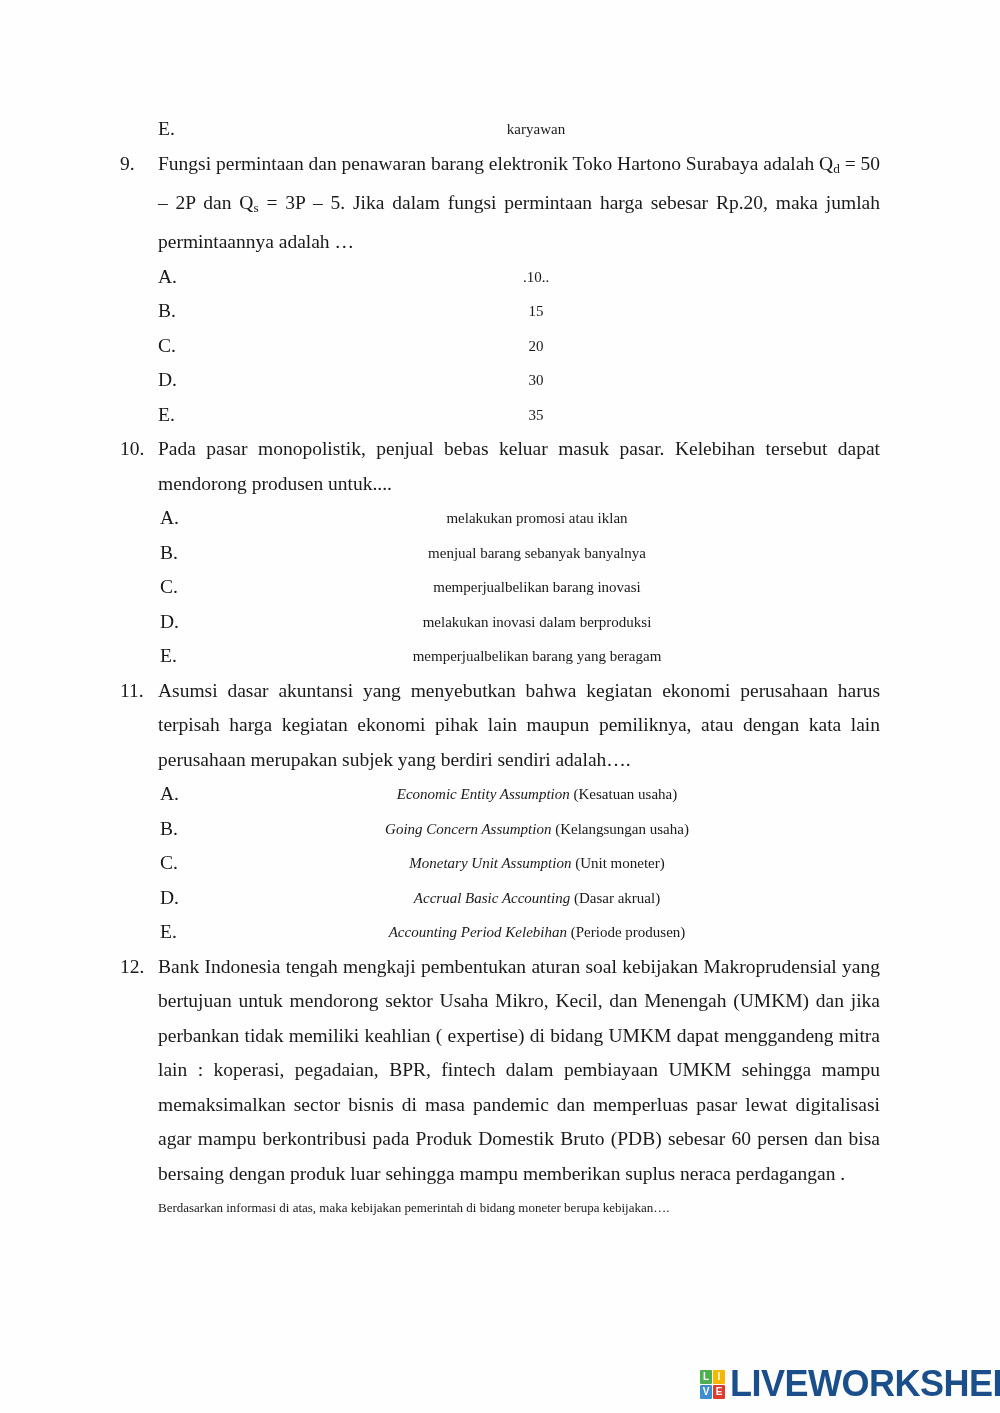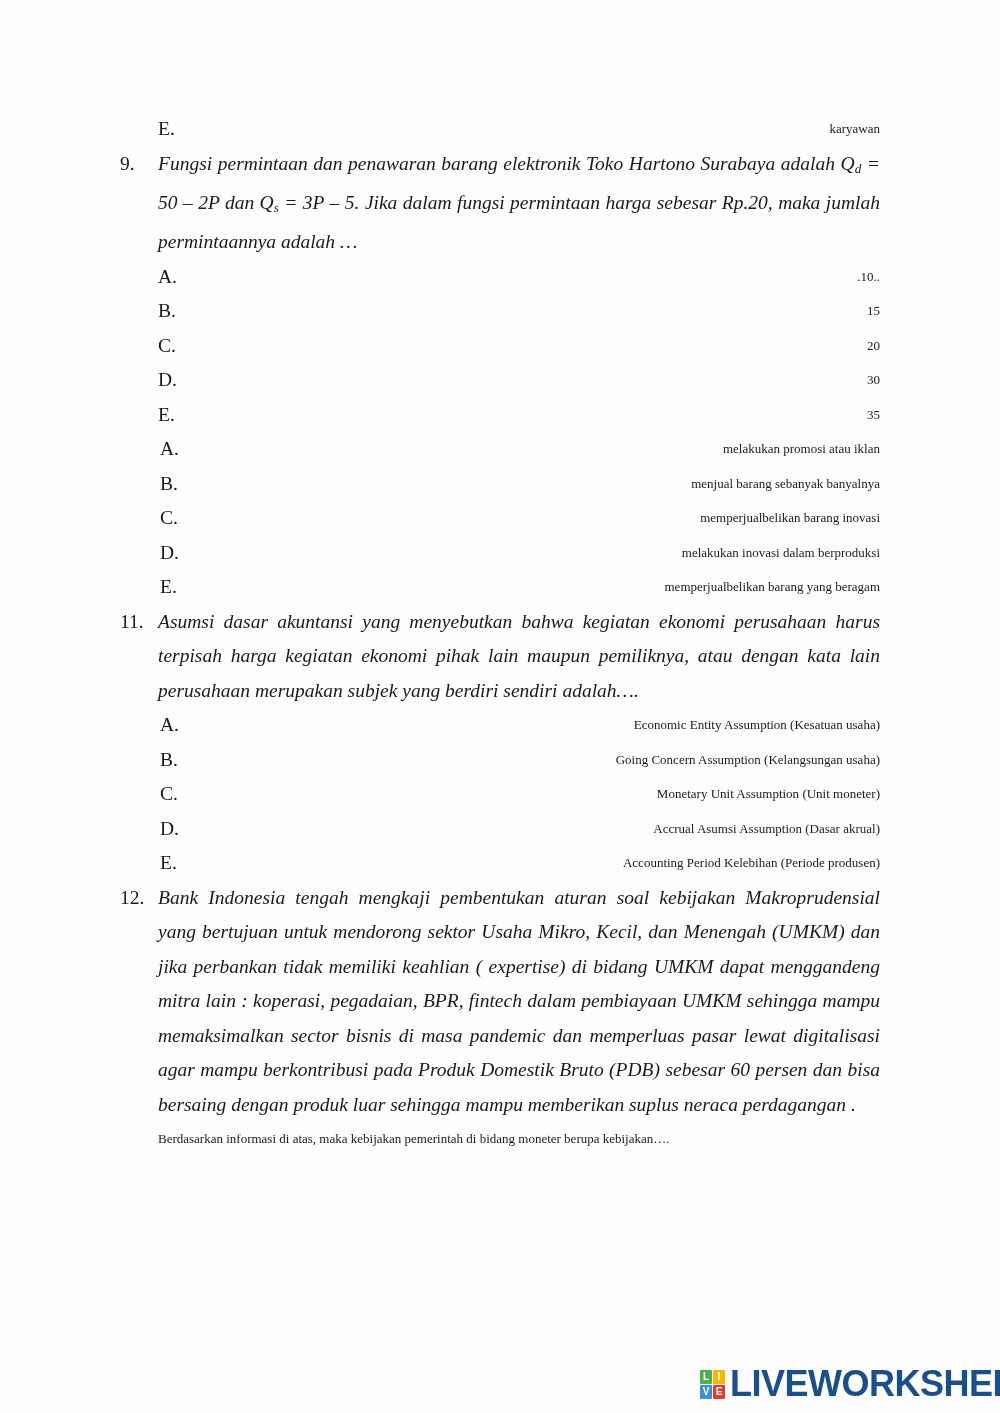--- a/index.html
+++ b/index.html
@@ -44,51 +44,51 @@
     padding-left: 2px;
     box-sizing: border-box;
   }
   .body-text {
     flex: 1 1 auto;
     font-size: 19.5px;
     line-height: 34.5px;
     text-align: justify;
     text-justify: inter-word;
     hyphens: none;
-    font-style: italic;
   }
 
   
   .opt-list {
     margin: 0;
     padding: 0;
   }
   .opt {
     display: flex;
     align-items: flex-start;
   }
   .opt-letter {
     width: 34px;
     flex: 0 0 34px;
     font-size: 19.5px;
     line-height: 34.5px;
   }
   .opt-text {
     flex: 1 1 auto;
-    font-size: 13px;
-    line-height: 34.5px;
-    text-align: right;
+    font-size: 15px;
+    line-height: 34.5px;
+    text-align: center;
   }
   .opt-indent {
     margin-left: 40px;
   }
   .opt-indent-deep {
     margin-left: 42px;
   }
   .it {
+    font-style: italic;
   }
   sub {
     font-size: 0.68em;
     vertical-align: -0.22em;
   }
 
   
   .sub-para {
     font-size: 13px;
     line-height: 34.5px;
@@ -169,20 +169,24 @@
       <div class="opt">
         <span class="opt-letter">D.</span>
         <span class="opt-text">30</span>
       </div>
       <div class="opt">
         <span class="opt-letter">E.</span>
         <span class="opt-text">35</span>
       </div>
     </div>
 
+    <div class="row">
+      <div class="num">10.</div>
+      <div class="body-text">Pada pasar monopolistik, penjual bebas keluar masuk pasar. Kelebihan tersebut dapat mendorong produsen untuk....</div>
+    </div>
     <div class="opt-list opt-indent-deep">
       <div class="opt">
         <span class="opt-letter">A.</span>
         <span class="opt-text">melakukan promosi atau iklan</span>
       </div>
       <div class="opt">
         <span class="opt-letter">B.</span>
         <span class="opt-text">menjual barang sebanyak banyalnya</span>
       </div>
       <div class="opt">
@@ -211,21 +215,21 @@
       <div class="opt">
         <span class="opt-letter">B.</span>
         <span class="opt-text"><span class="it">Going Concern Assumption</span><span> (Kelangsungan usaha)</span></span>
       </div>
       <div class="opt">
         <span class="opt-letter">C.</span>
         <span class="opt-text"><span class="it">Monetary Unit Assumption</span><span> (Unit moneter)</span></span>
       </div>
       <div class="opt">
         <span class="opt-letter">D.</span>
-        <span class="opt-text"><span class="it">Accrual Asumsi Assumption</span><span> (Dasar akrual)</span></span>
+        <span class="opt-text"><span class="it">Accrual Basic Accounting</span><span> (Dasar akrual)</span></span>
       </div>
       <div class="opt">
         <span class="opt-letter">E.</span>
         <span class="opt-text"><span class="it">Accounting Period Kelebihan</span><span> (Periode produsen)</span></span>
       </div>
     </div>
 
     <div class="row">
       <div class="num">12.</div>
       <div class="body-text">Bank Indonesia tengah mengkaji pembentukan aturan soal kebijakan Makroprudensial yang bertujuan untuk mendorong sektor Usaha Mikro, Kecil, dan Menengah (UMKM) dan jika perbankan tidak memiliki keahlian  ( expertise) di bidang UMKM dapat menggandeng mitra lain : koperasi, pegadaian, BPR, fintech dalam pembiayaan UMKM sehingga mampu memaksimalkan sector bisnis di masa pandemic  dan memperluas pasar lewat digitalisasi  agar mampu berkontribusi pada Produk Domestik Bruto (PDB)  sebesar 60 persen dan bisa bersaing dengan produk luar sehingga mampu memberikan suplus neraca perdagangan .</div>

